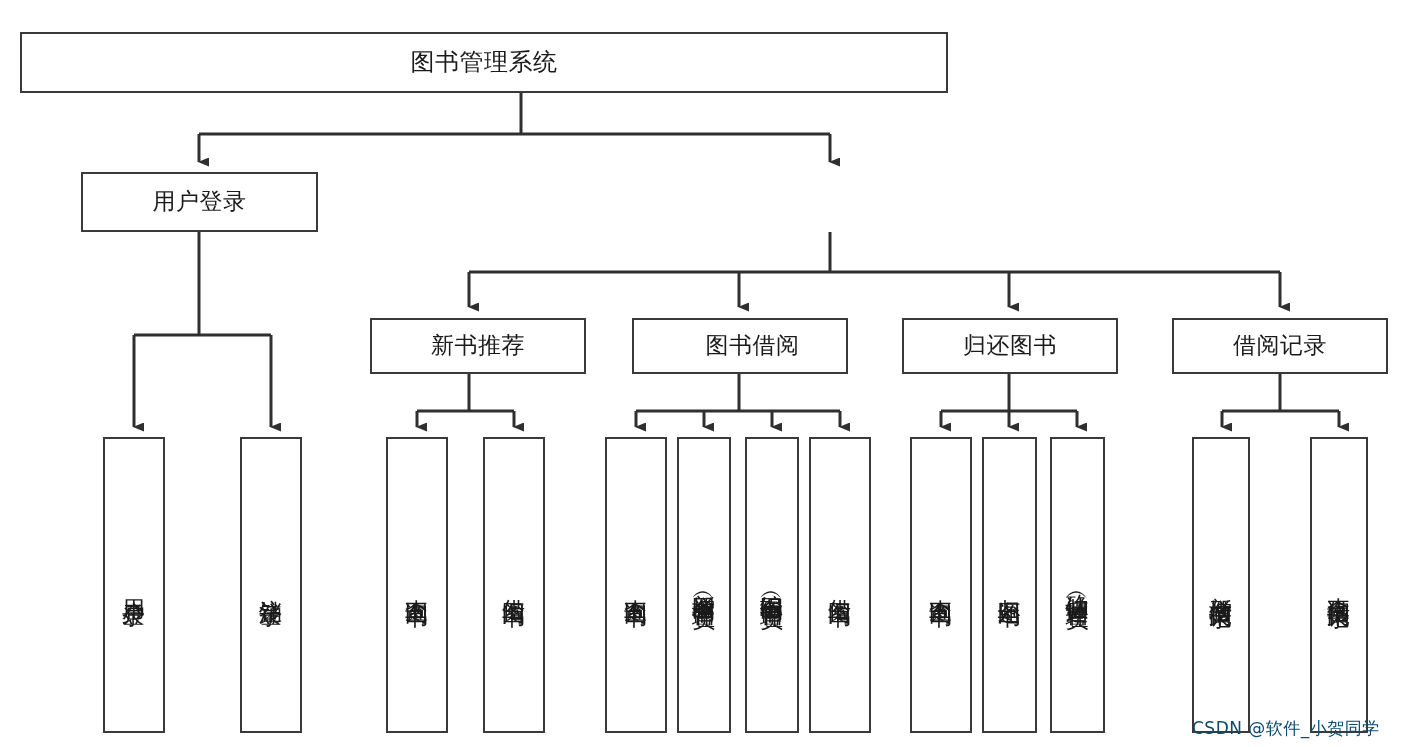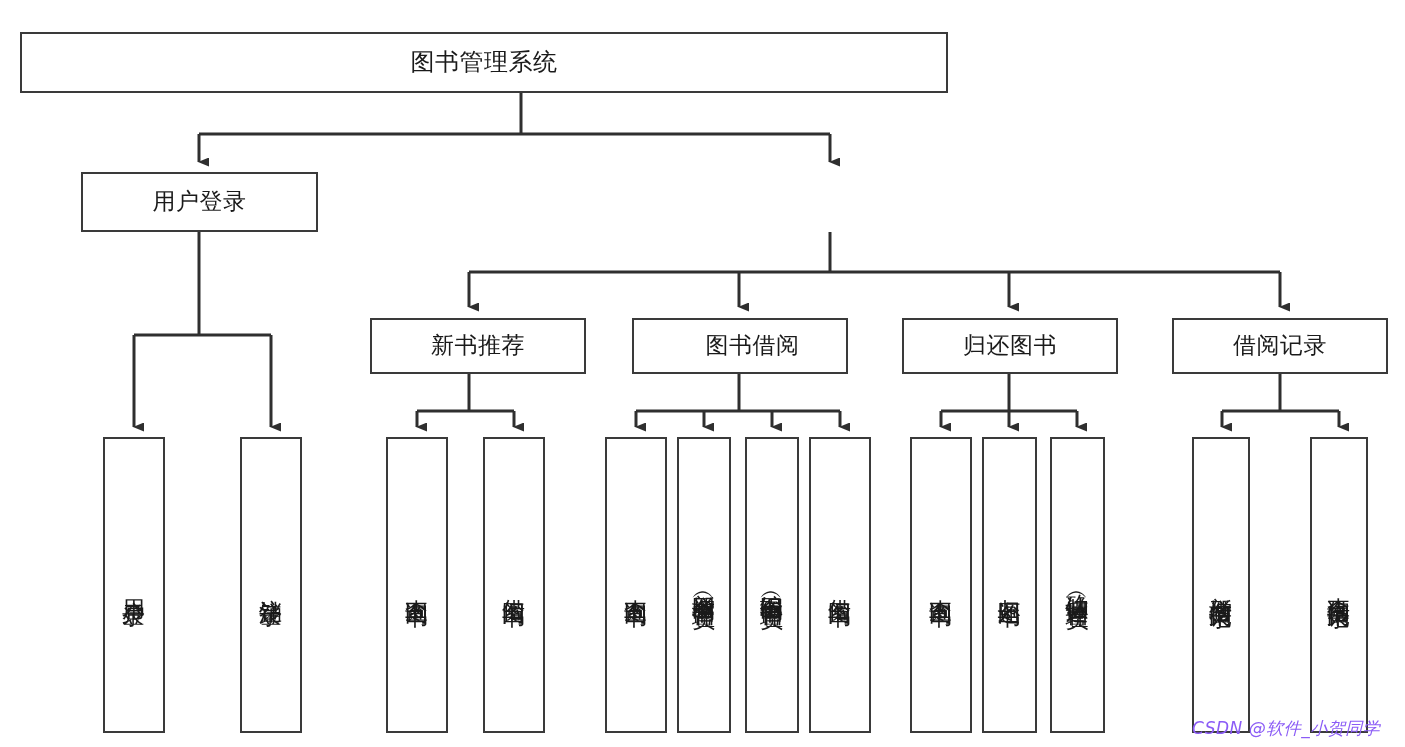--- a/index.html
+++ b/index.html
@@ -59,25 +59,24 @@
     text-orientation: upright;
     font-size: 23px;
     line-height: 1.05;
     letter-spacing: 2px;
     white-space: nowrap;
     max-height: 100%;
   }
   .watermark {
     position: absolute;
     font-size: 17px;
-    color: #8b5cf6;
+    color: #0c4a6e;
     white-space: nowrap;
     letter-spacing: 0.5px;
     pointer-events: none;
-    font-style: italic;
   }
 </style>
 </head>
 <body>
 
 <div id="diagram-root">
 
   <svg id="diagram-svg" viewBox="0 0 1405 747" xmlns="http://www.w3.org/2000/svg">
     <defs>
       <marker id="arrowhead" markerWidth="9" markerHeight="11" refX="4.5" refY="10" orient="auto" markerUnits="userSpaceOnUse">

